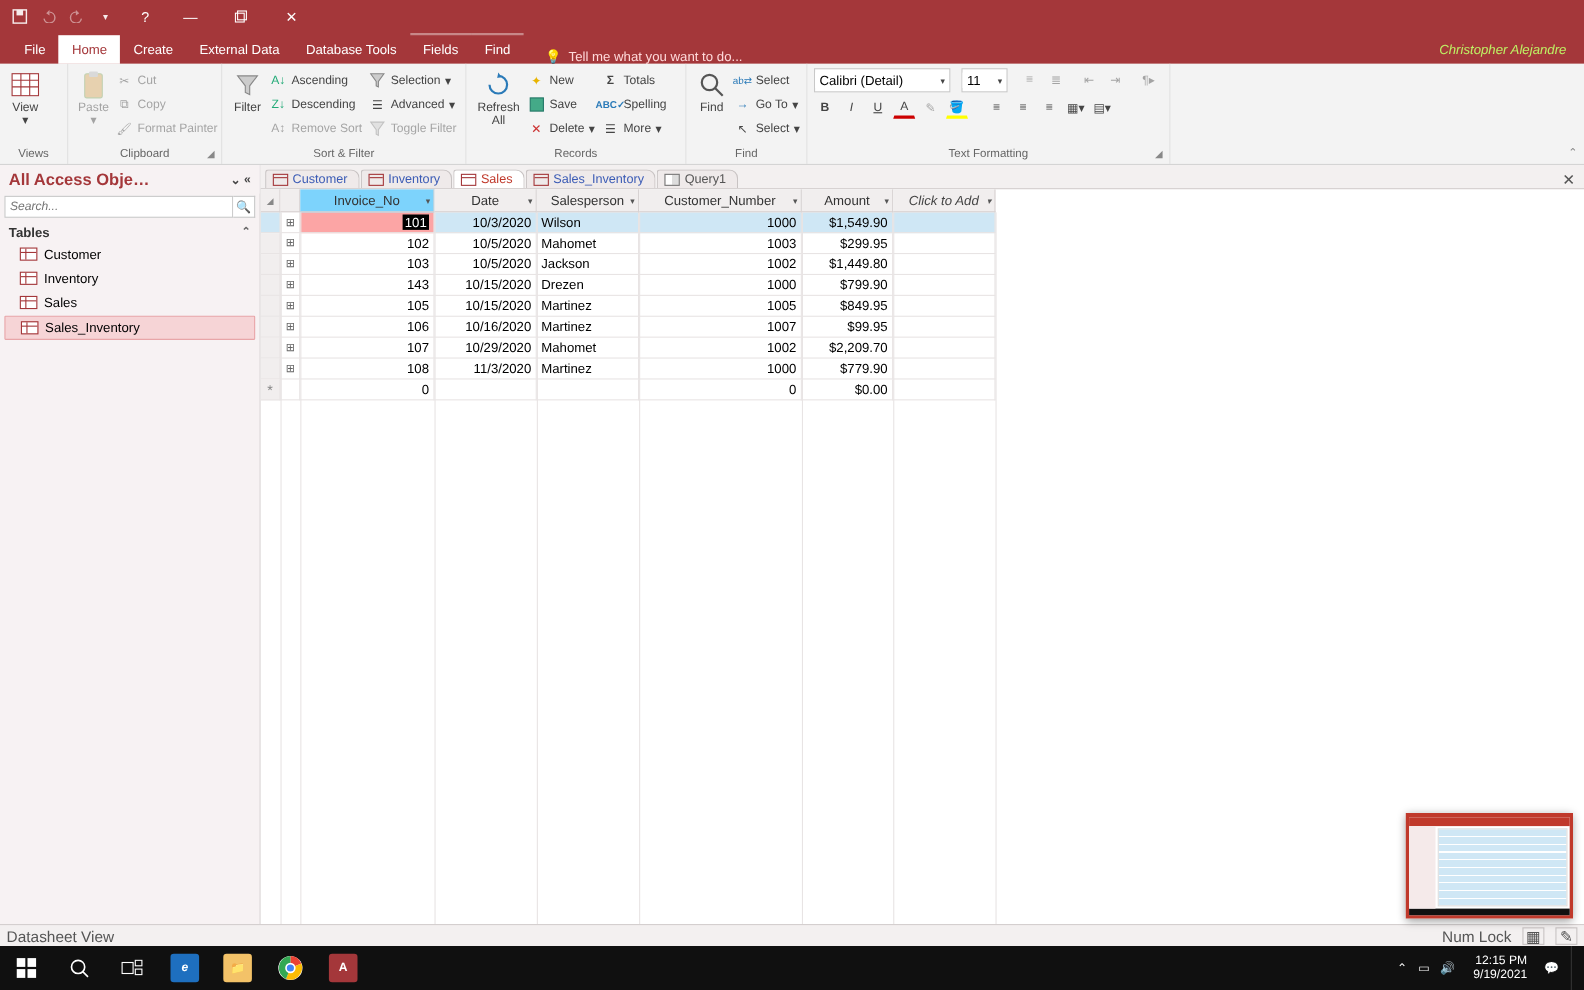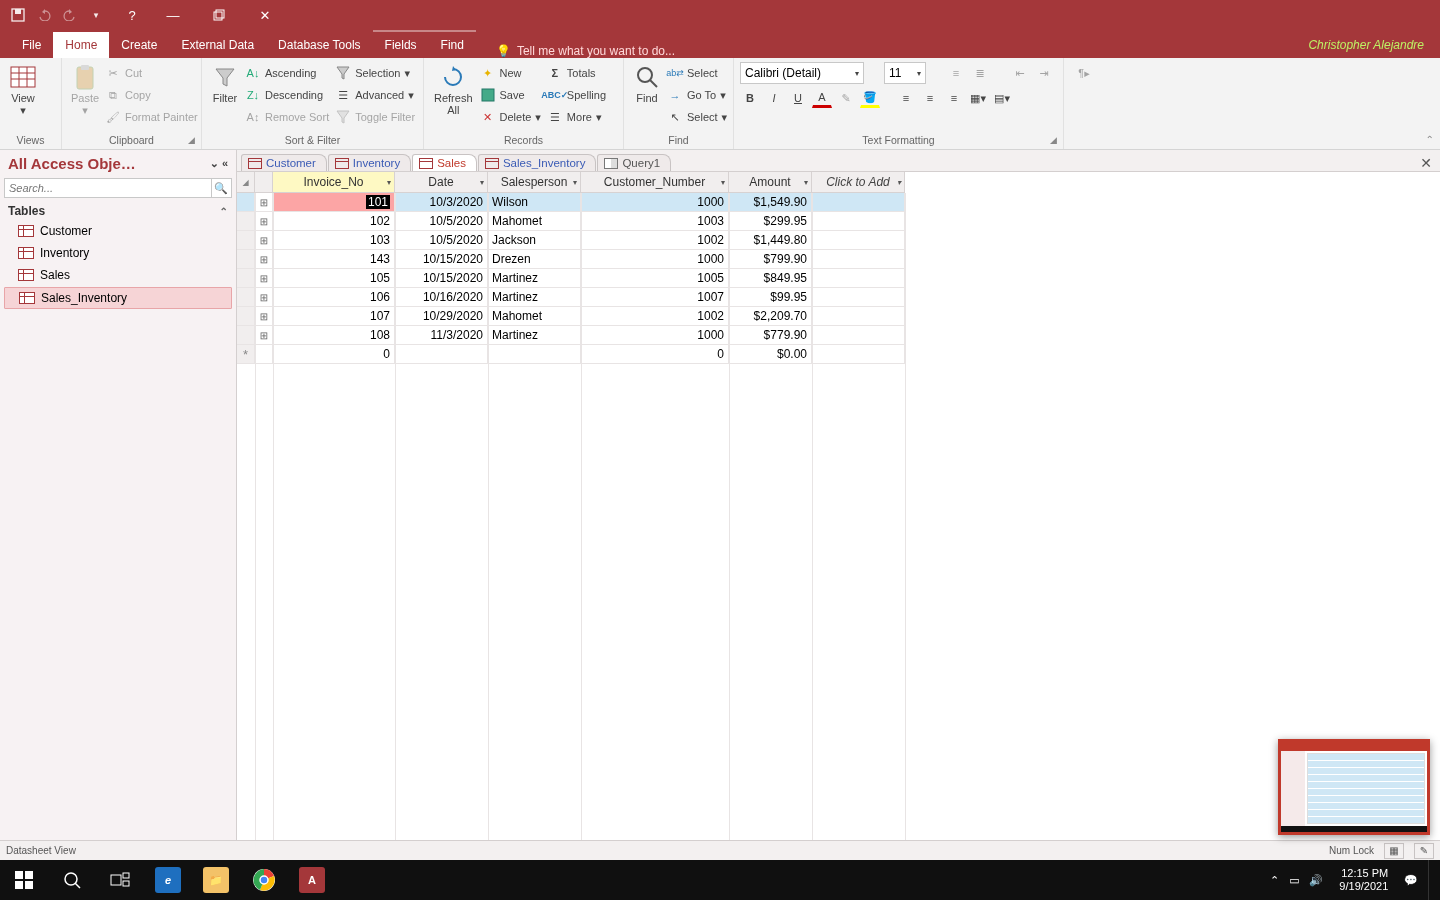--- a/index.html
+++ b/index.html
@@ -63,21 +63,21 @@
 .doc-tab.active { background: #fff; color: #c0392b; }
 .doc-tab.q { color: #555; }
 .doc-tab .tico { width: 14px; height: 11px; border: 1px solid #a4373a; position: relative; }
 .doc-tab .tico::before { content:""; position:absolute; left:0; right:0; top:2px; height:1px; background:#a4373a; }
 .doc-tab .qico { width: 14px; height: 11px; border: 1px solid #777; background: linear-gradient(90deg,#fff 50%,#ddd 50%); }
 .doc-tabs .closex { margin-left:auto; padding:0 8px; color:#555; font-size:14px;}
 
 .grid-wrap { flex: 1; overflow: hidden; position: relative; }
 .grid { display: grid; grid-template-columns: 18px 18px 122px 93px 93px 148px 83px 93px; font-size: 12px; }
 .ghead { background: #f1eeee; border-right: 1px solid #d7d2d2; border-bottom: 1px solid #d7d2d2; height: 21px; display: flex; align-items: center; justify-content: center; gap: 4px; color: #333; position:relative;}
-.ghead.sel { background: #fef9c3; }
+.ghead.sel { background: #7dd3fc; }
 .ghead .dd { position:absolute; right:3px; font-size:8px; color:#555;}
 .gc { border-right: 1px solid #e8e4e4; border-bottom: 1px solid #e8e4e4; height: 19px; display: flex; align-items: center; padding: 0 4px; }
 .gc.rhdr { background: #f1eeee; justify-content:center; padding:0; }
 .gc.rhdr.sel { background: #ffe9a8; }
 .gc.exp { justify-content:center; color:#666; font-size:10px; padding:0; border-left:1px solid #e8e4e4;}
 .gc.num { justify-content: flex-end; }
 .row.selected .gc { background: #cfe7f5; }
 .row.selected .gc.exp { background:#fff; }
 .cell-edit { background: #000; color: #fff; padding: 0 2px; margin-left:auto;}
 .newstar { color:#888; font-size:13px; }
@@ -86,21 +86,21 @@
 
 .ghost-cols { position:absolute; top:21px; left:0; right:0; bottom:0; pointer-events:none;}
 .ghost-cols div { position:absolute; top:0; bottom:0; width:1px; background:#e8e4e4; }
 
 
 .recnav { height: 20px; border-top: 1px solid #d4cfcf; background: #f3f0f0; display: flex; align-items: center; font-size: 11px; padding-left: 6px; gap: 4px; color:#444;}
 .recnav .navbtn { width: 18px; height: 16px; display:flex; align-items:center; justify-content:center; border:1px solid #c8c3c3; background:#fff; font-size:9px;}
 .recnav input.pos { width: 40px; height:16px; text-align:center; border:1px solid #c8c3c3; font-size:11px;}
 .recnav input.search { width: 90px; height:16px; border:1px solid #c8c3c3; font-size:11px; font-style:italic; color:#888; padding:0 3px; margin-left:4px;}
 .recnav .nofilter { color:#999; display:flex; align-items:center; gap:3px; margin-left:4px;}
-.status { position:absolute; left:0; right:0; bottom:0; height:20px; background:#f3f0f0; border-top:1px solid #d4cfcf; display:flex; align-items:center; font-size:10px; color:#555; padding:0 6px;}
+.status { position:absolute; left:0; right:0; bottom:0; height:20px; background:#f3f0f0; border-top:1px solid #d4cfcf; display:flex; align-items:center; font-size:14px; color:#555; padding:0 6px;}
 .status .right { margin-left:auto; display:flex; align-items:center; gap:10px;}
 .viewbtn { width:20px; height:16px; border:1px solid #c8c3c3; display:flex; align-items:center; justify-content:center;}
 
 
 .taskbar { position: absolute; left:0; right:0; bottom:0; height:40px; background:#101010; display:flex; align-items:center; color:#fff; font-size:11px;}
 .taskbar .tb-btn { width:48px; height:40px; display:flex; align-items:center; justify-content:center; }
 .taskbar .tb-app { width:48px; height:40px; display:flex; align-items:center; justify-content:center; position:relative;}
 .taskbar .tb-app .appico { width:26px; height:26px; display:flex; align-items:center; justify-content:center; border-radius:3px;}
 .taskbar .tray { margin-left:auto; display:flex; align-items:center; gap:10px; padding-right:6px;}
 .taskbar .clock { text-align:right; line-height:13px; font-size:11px; padding:0 6px;}
@@ -323,21 +323,21 @@
           </div>
         <div class="smallbtn"><span class="ico" style="color:#2a7ab8;">→</span><span>Go To</span> ▾</div>
         <div class="smallbtn"><span class="ico">↖</span><span>Select</span> ▾</div>
       </div>
     </div>
     <div class="label">Find</div>
   </div>
 
   <div class="rgroup" style="width:330px;">
     <div class="content" style="flex-direction:column; gap:4px; width:100%;">
-      <div style="display:flex; gap:20px; align-items:center;">
+      <div style="display:flex; gap:10px; align-items:flex-start;">
         <div class="font-box">
             <input style="width: 110px;" value="Calibri (Detail)">
             <span style="padding:0 4px;font-size:8px;">▾</span>
           </div>
         <div class="font-box">
             <input style="width: 28px;" value="11">
             <span style="padding:0 4px;font-size:8px;">▾</span>
           </div>
         <div class="bib disabled">
           <div class="squarebtn">≡</div>

